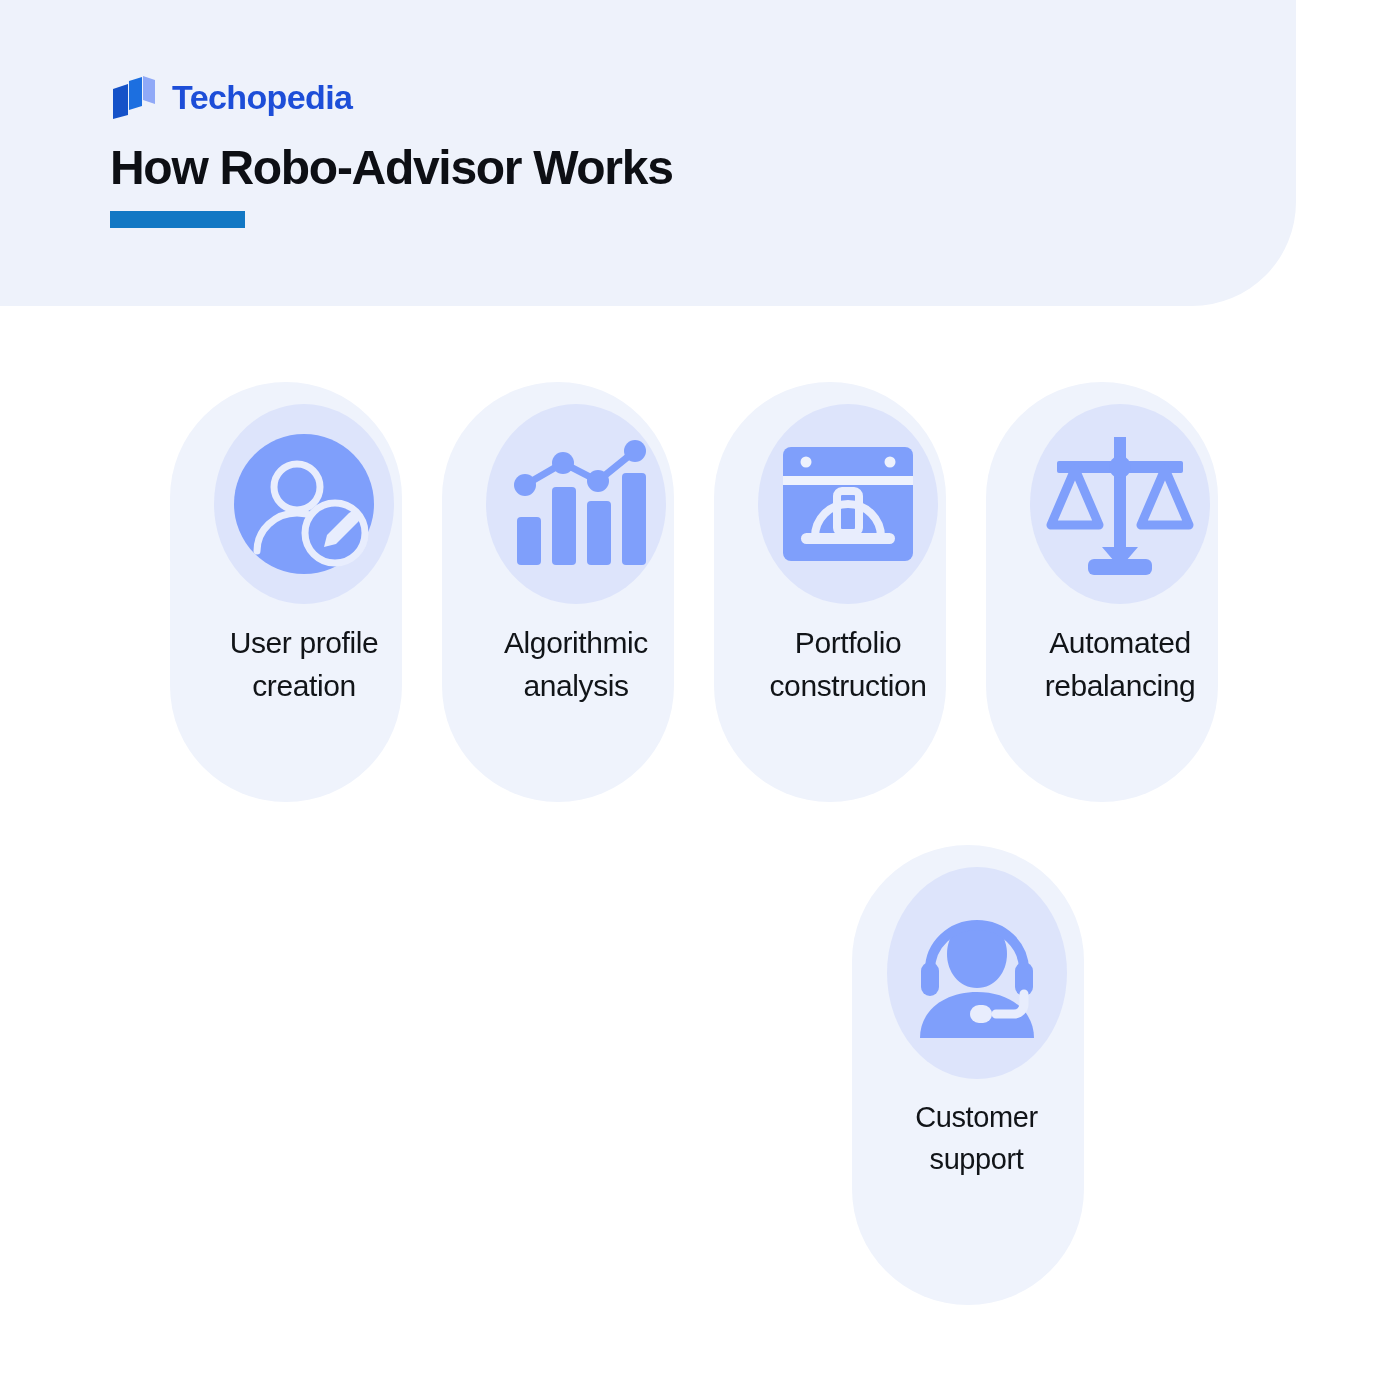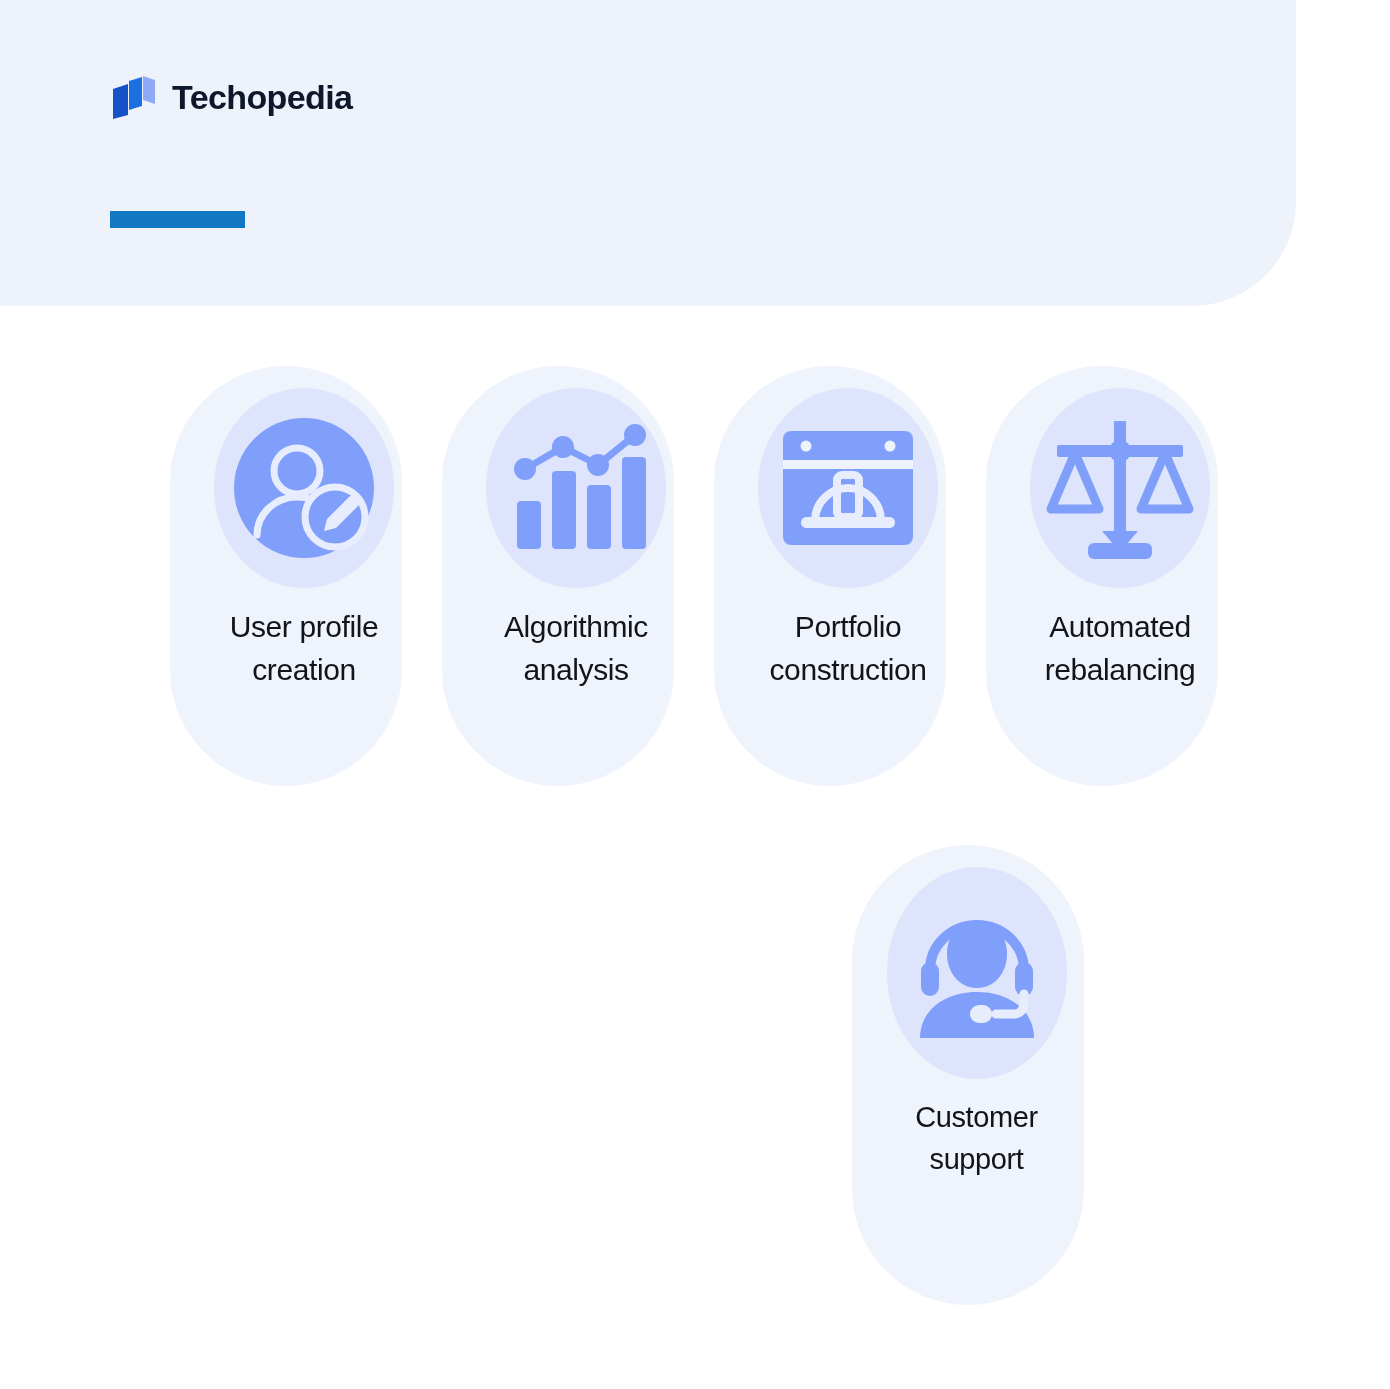--- a/index.html
+++ b/index.html
@@ -17,42 +17,42 @@
     width:1296px; height:306px;
     background:#eef2fb;
     border-bottom-right-radius:104px;
   }
   .logo-row{
     position:absolute; left:110px; top:74px;
     display:flex; align-items:center; gap:14px;
   }
   .logo-mark{ width:48px; height:46px; display:block; }
   .logo-word{
-    font-size:34px; font-weight:bold; color:#0f172a;
+    font-size:34px; font-weight:bold; color:#1d4ed8;
     letter-spacing:-0.6px; line-height:1;
   }
   .page-title{
     position:absolute; left:110px; top:142px;
     font-size:48px; font-weight:bold; color:#0d0f14;
     letter-spacing:-1.3px; line-height:1.1; white-space:nowrap;
   }
   .title-rule{
     position:absolute; left:110px; top:211px;
     width:135px; height:17px; background:#1278c4;
   }
 
   
   .card{
     position:absolute;
     width:232px;
     background:#eff3fc;
     border-radius:116px;
     display:flex; flex-direction:column; align-items:center;
   }
-  .card-row1{ top:366px; height:420px;padding-left:36px; }
+  .card-row1{ top:382px; height:420px;padding-left:36px; }
   .card-row2{ top:845px; height:460px; }
 
   .icon-bubble{
     position:relative;
     width:180px; height:200px;
     border-radius:50%;
     background:#dde4fb;
     display:flex; align-items:center; justify-content:center;
     margin-top:22px;
   }
@@ -89,20 +89,21 @@
 
     <div class="logo-row">
       <svg class="logo-mark" viewBox="0 0 48 46">
         <path d="M33 2 L45 6 L45 30 L33 26 Z" fill="#90a9f7" rx="2"></path>
         <path d="M19 7 L32 3 L32 32 L19 36 Z" fill="#1c6fe0"></path>
         <path d="M3 15 L18 10 L18 41 L3 45 Z" fill="#1552c8"></path>
       </svg>
       <div class="logo-word">Techopedia</div>
     </div>
 
+    <div class="page-title">How Robo-Advisor Works</div>
     <div class="title-rule"></div>
   </div>
 
   <div class="card card-row1 pos-c1">
     <div class="icon-bubble">
       <svg width="150" height="150" viewBox="0 0 150 150">
         <circle cx="75" cy="75" r="70" fill="#7f9ffb"></circle>
         <circle cx="68" cy="58" r="23" fill="none" stroke="#e8edfd" stroke-width="7"></circle>
         <path d="M28 122 a40 38 0 0 1 80 0" fill="none" stroke="#e8edfd" stroke-width="7" stroke-linecap="round"></path>
         <circle cx="106" cy="104" r="30" fill="#7f9ffb" stroke="#e8edfd" stroke-width="7"></circle>

